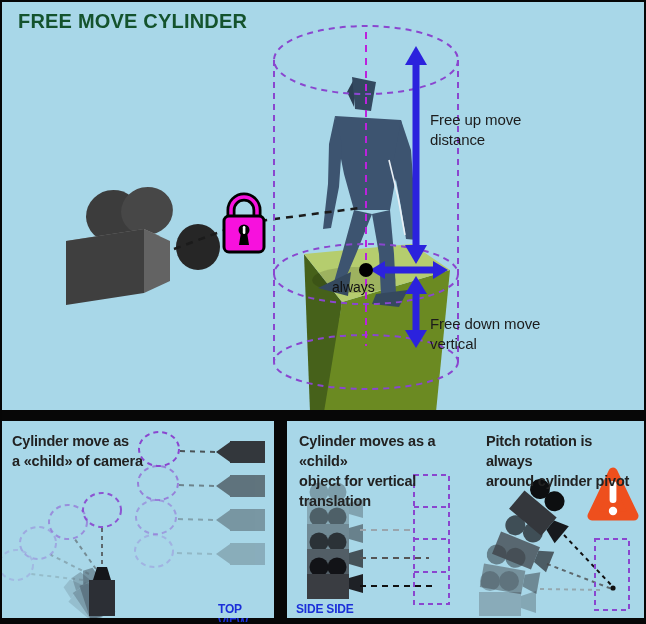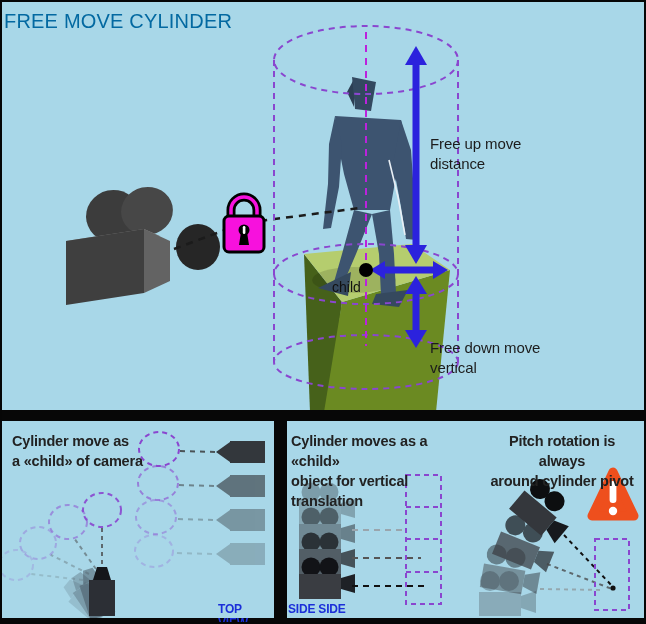--- a/index.html
+++ b/index.html
@@ -6,25 +6,25 @@
   .stage{
     position:relative;
     width:642px;height:620px;
     border:2px solid #060606;
     background:#a8d7e8;
     overflow:hidden;
     font-family:"Liberation Sans", sans-serif;
   }
   .abs{position:absolute;}
   .page-title{
-    left:2px;top:8px;
-    font-size:20px;font-weight:400;color:#0369a1;letter-spacing:.2px;
+    left:16px;top:8px;
+    font-size:20px;font-weight:700;color:#14532d;letter-spacing:.2px;
   }
   .dlabel{
-    font-size:15px;color:#1c1c1c;line-height:20px;white-space:pre-line;letter-spacing:-.1px;margin-top:24px;
+    font-size:15px;color:#1c1c1c;line-height:20px;white-space:pre-line;letter-spacing:-.1px;
   }
   .pivot-label{font-size:14px;color:#111;}
   .band{background:#070707;}
   .panel-heading{
     font-size:14.5px;font-weight:600;color:#222;line-height:20px;
     white-space:pre-line;letter-spacing:-.2px;
   }
   .view-label{
     font-size:12px;font-weight:700;color:#1b2fd9;letter-spacing:-.2px;
   }
@@ -104,21 +104,21 @@
     </g>
 
     <circle cx="364" cy="268" r="7" fill="#000"></circle>
   </svg>
 
   <div class="abs page-title">FREE MOVE CYLINDER</div>
   <div class="abs dlabel" style="left:428px;top:108px">Free  up move
 distance</div>
   <div class="abs dlabel" style="left:428px;top:312px">Free down move
 vertical</div>
-  <div class="abs pivot-label" style="left:330px;top:277px">child</div>
+  <div class="abs pivot-label" style="left:330px;top:277px">always</div>
 
   <div class="abs band" style="left:0;top:408px;width:646px;height:11px"></div>
   <div class="abs band" style="left:272px;top:419px;width:13px;height:205px"></div>
   <div class="abs band" style="left:0;top:616px;width:646px;height:8px"></div>
 
   <div class="abs" style="left:0;top:419px;width:240px;height:197px">
     <svg class="abs" style="left:0;top:0" width="272" height="197" viewBox="0 0 272 197">
 
       <g fill="none" stroke="#8a46cf" stroke-width="2" stroke-dasharray="5,4">
         <ellipse cx="157" cy="28" rx="20" ry="17"></ellipse>
@@ -184,21 +184,21 @@
           <polygon points="95,146 105,146 109,159 91,159" fill="#14161a"></polygon>
           <rect x="87" y="159" width="26" height="36" fill="#2c2f35"></rect>
         </g>
       </g>
     </svg>
     <div class="abs panel-heading" style="left:10px;top:10px">Cylinder move as
 a «child» of camera</div>
     <div class="abs view-label" style="left:216px;top:181px">TOP VIEW</div>
   </div>
 
-  <div class="abs" style="left:279px;top:419px;width:185px;height:197px">
+  <div class="abs" style="left:287px;top:419px;width:185px;height:197px">
     <svg class="abs" style="left:0;top:0" width="185" height="197" viewBox="0 0 185 197">
 
       <g>
         <g opacity="0.3">
           <circle cx="30" cy="71" r="9.5" fill="#181a1e"></circle>
             <circle cx="48" cy="71" r="9.5" fill="#181a1e"></circle>
           <rect x="18" y="78" width="42" height="25" fill="#3a3d42"></rect>
           <polygon points="60,82 74,78 74,97 60,93" fill="#2a2d32"></polygon>
         </g>
         <g opacity="0.5">
@@ -277,17 +277,17 @@
 
       <g stroke-width="2" stroke-dasharray="4,4">
         <line x1="92" y1="114" x2="142" y2="167" stroke="#111"></line>
         <line x1="75" y1="143" x2="140" y2="168" stroke="#444" opacity="0.75"></line>
         <line x1="68" y1="168" x2="132" y2="169" stroke="#888" opacity="0.6"></line>
       </g>
       <circle cx="141" cy="167" r="2.6" fill="#111"></circle>
 
       <rect x="123" y="118" width="34" height="71" fill="none" stroke="#8a46cf" stroke-width="2" stroke-dasharray="5,4"></rect>
     </svg>
-    <div class="abs panel-heading" style="left:14px;top:10px;width:152px;text-align:center">Pitch rotation is always
+    <div class="abs panel-heading" style="left:14px;top:10px;width:152px;text-align:left">Pitch rotation is always
 around cylinder pivot</div>
   </div>
 
 </div>
 
 </body></html>

